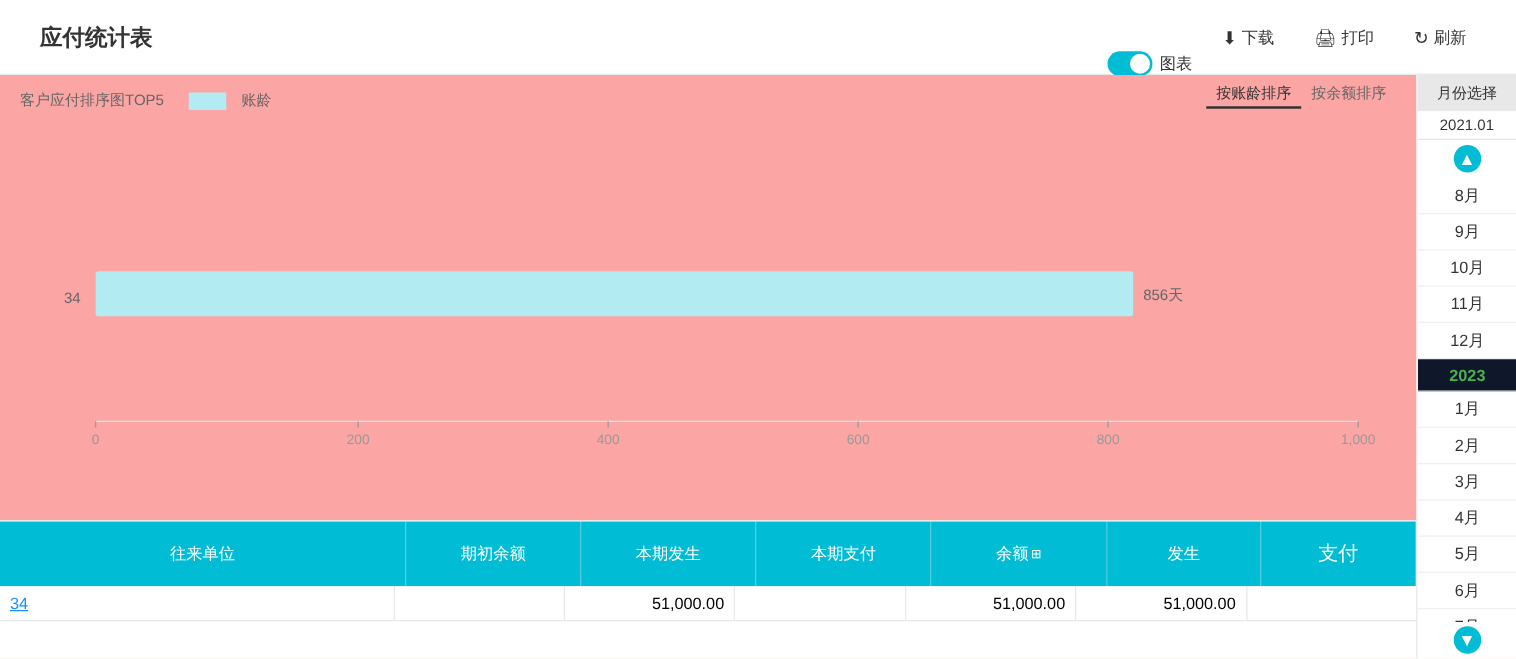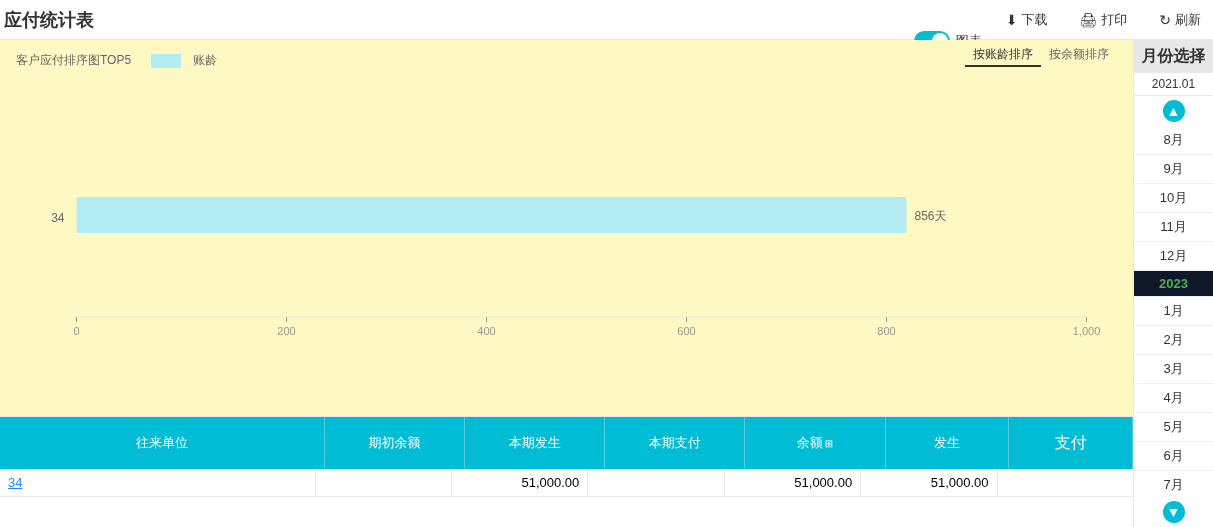--- a/index.html
+++ b/index.html
@@ -1,38 +1,38 @@
 <!DOCTYPE html>
 <html><head>
   <meta charset="utf-8">
   <style>
     * { box-sizing: border-box; margin: 0; padding: 0; }
     body { font-family: 'Microsoft YaHei', Arial, sans-serif; font-size: 13px; background: #f5f5f5; overflow: hidden; }
     
     .app-container { width: 1213px; height: 527px; display: flex; flex-direction: column; background: #fff; }
     
     
-    .header { display: flex; align-items: center; justify-content: space-between; padding: 8px 4px; background: #fff; border-bottom: 1px solid #e8e8e8; height: 40px; }
+    .header { display: flex; align-items: center; justify-content: space-between; padding: 8px 32px; background: #fff; border-bottom: 1px solid #e8e8e8; height: 60px; }
     .header-title { font-size: 18px; font-weight: bold; color: #333; }
     .header-actions { display: flex; align-items: center; gap: 16px; }
     .toggle-group { display: flex; align-items: center; gap: 6px; margin-top: 43px; }
     .toggle-switch { width: 36px; height: 20px; background: #00bcd4; border-radius: 10px; position: relative; cursor: pointer; }
     .toggle-switch::after { content: ''; position: absolute; width: 16px; height: 16px; background: #fff; border-radius: 50%; top: 2px; right: 2px; }
     .toggle-label { color: #333; font-size: 13px; }
     .action-btn { display: flex; align-items: center; gap: 4px; cursor: pointer; color: #333; font-size: 13px; padding: 4px 8px; }
     .action-icon { font-size: 14px; }
 
     
     .main-content { display: flex; flex: 1; overflow: hidden; }
     
     
     .chart-table-area { flex: 1; display: flex; flex-direction: column; overflow: hidden; }
     
     
-    .chart-section { flex: 1; background: #fef9c3; padding: 12px 16px; border-bottom: 1px solid #e8e8e8; position: relative; }
+    .chart-section { flex: 1; background: #fca5a5; padding: 12px 16px; border-bottom: 1px solid #e8e8e8; position: relative; }
     .chart-legend { display: flex; align-items: center; gap: 12px; margin-bottom: 8px; }
     .chart-legend-text { font-size: 12px; color: #666; }
     .legend-box { width: 30px; height: 14px; background: #b2ebf2; display: inline-block; margin-left: 8px; }
     .chart-sort-btns { position: absolute; top: 4px; right: 16px; display: flex; gap: 0; }
     .sort-btn { font-size: 12px; color: #666; cursor: pointer; padding: 2px 8px; border-bottom: 2px solid transparent; }
     .sort-btn.active { color: #333; border-bottom: 2px solid #333; }
     
     
     .chart-area { position: relative; height: 280px; margin-top: 4px; }
     .chart-svg { width: 100%; height: 100%; }
@@ -43,21 +43,21 @@
     .th-cell.wide { flex: 2.5; }
     
     .table-row { display: flex; background: #fff; border-bottom: 1px solid #e8e8e8; font-size: 13px; }
     .td-cell { padding: 6px 8px; border-right: 1px solid #e8e8e8; flex: 1; text-align: right; display: flex; align-items: center; justify-content: flex-end; }
     .td-cell.wide { flex: 2.5; justify-content: flex-start; }
     .td-cell.link { color: #1890ff; cursor: pointer; text-decoration: underline; justify-content: flex-start; }
     .td-cell.last { border-right: none; }
     
     
     .sidebar { width: 80px; background: #fff; border-left: 1px solid #e8e8e8; display: flex; flex-direction: column; overflow: hidden; }
-    .sidebar-header { background: #e8e8e8; padding: 6px 4px; text-align: center; font-size: 16px; color: #333; font-weight: bold; }
+    .sidebar-header { background: #e8e8e8; padding: 6px 4px; text-align: center; font-size: 12px; color: #333; font-weight: normal; }
     .sidebar-year-input { width: 100%; padding: 4px 6px; font-size: 12px; color: #333; text-align: center; border: none; border-bottom: 1px solid #e8e8e8; background: #fff; }
     .sidebar-nav-btn { display: flex; align-items: center; justify-content: center; padding: 4px; cursor: pointer; }
     .nav-circle { width: 22px; height: 22px; border-radius: 50%; background: #00bcd4; display: flex; align-items: center; justify-content: center; color: #fff; font-size: 14px; cursor: pointer; }
     .sidebar-month-list { flex: 1; overflow-y: auto; }
     .sidebar-month-item { padding: 5px 4px; text-align: center; font-size: 13px; color: #333; cursor: pointer; border-bottom: 1px solid #f0f0f0; position: relative; }
     .sidebar-month-item.year-badge { background: #0f172a; color: #4caf50; font-weight: bold; }
     .nav-circle-down { width: 22px; height: 22px; border-radius: 50%; background: #00bcd4; display: flex; align-items: center; justify-content: center; color: #fff; font-size: 14px; cursor: pointer; }
     .sidebar-bottom-nav { display: flex; align-items: center; justify-content: center; padding: 4px; }
   </style>
 </head>

